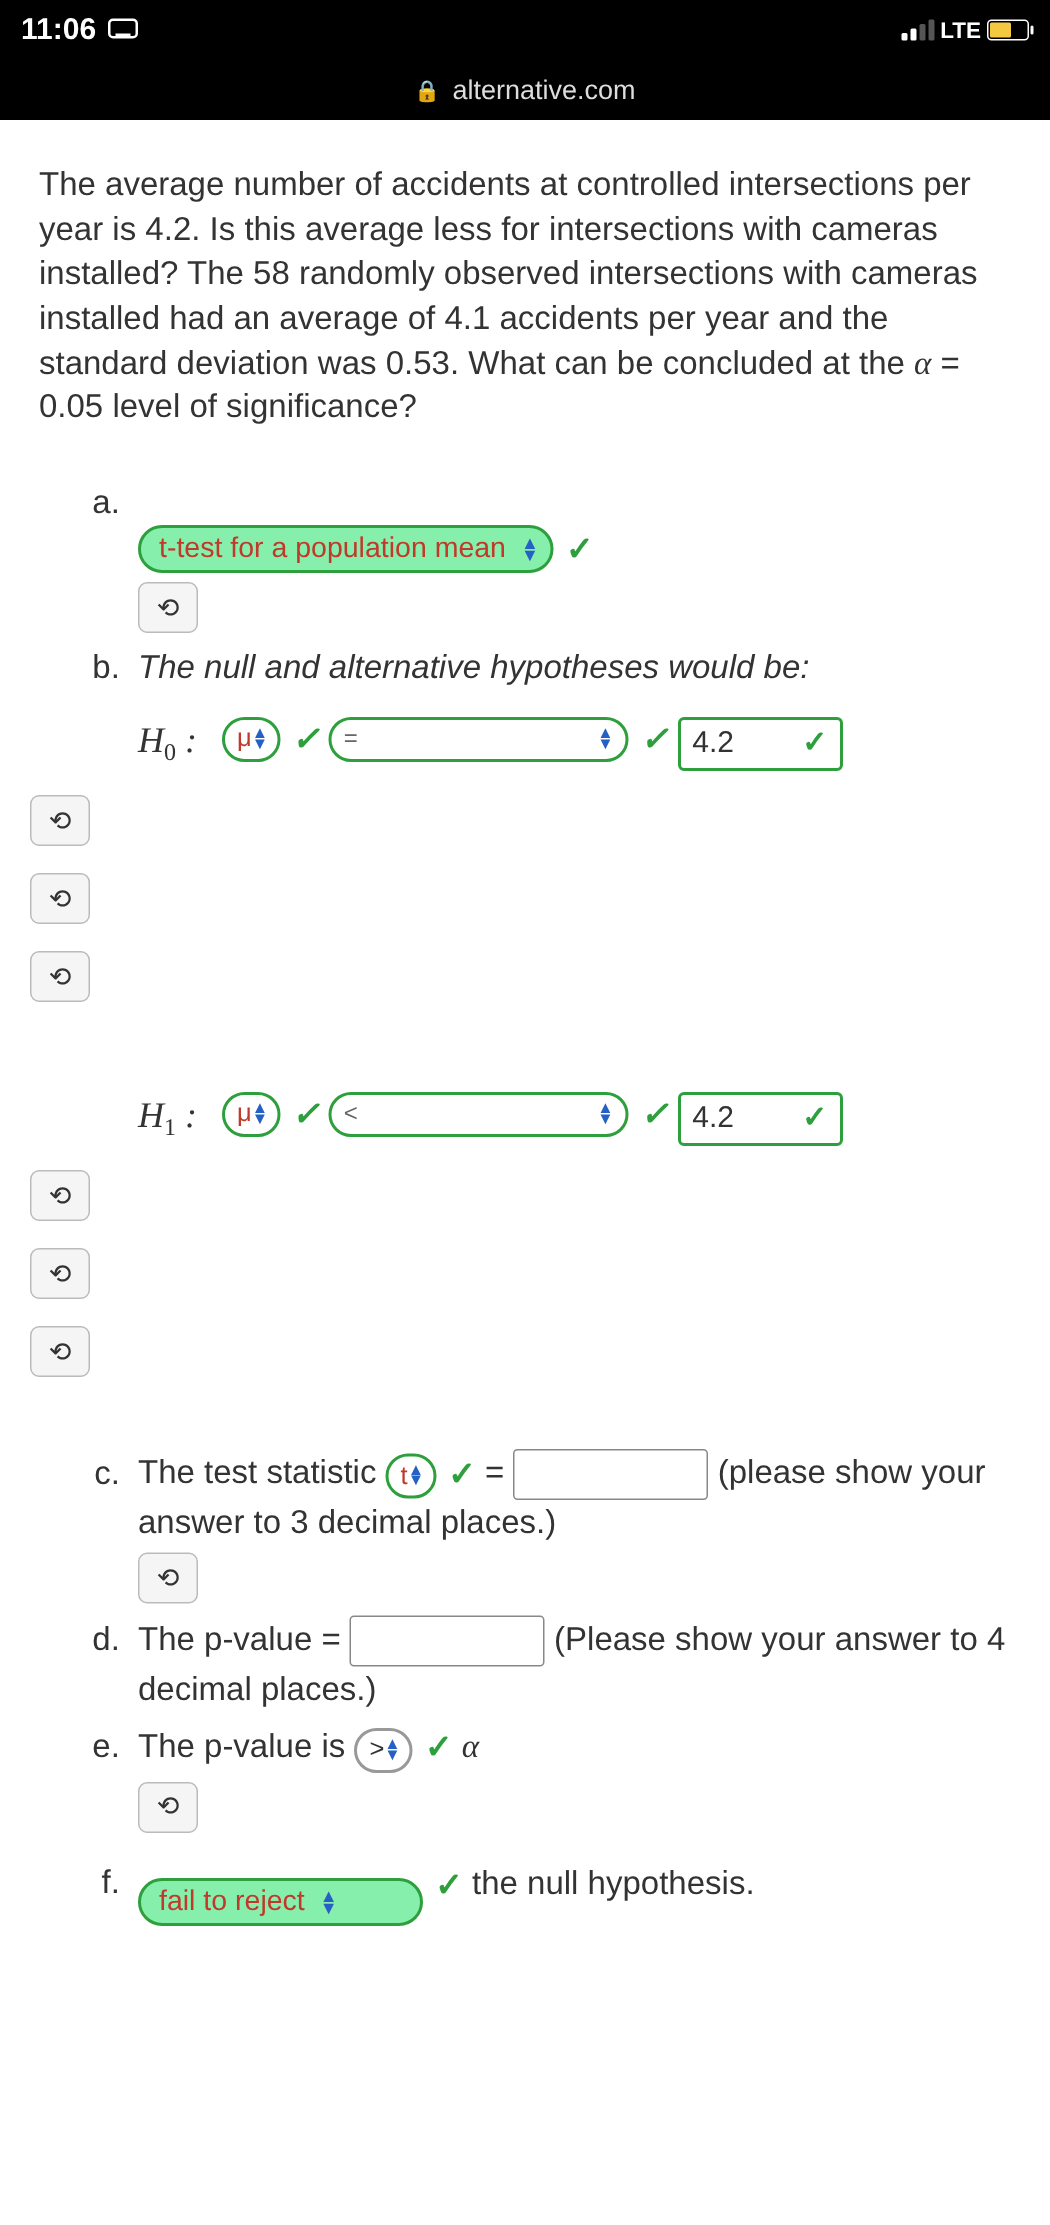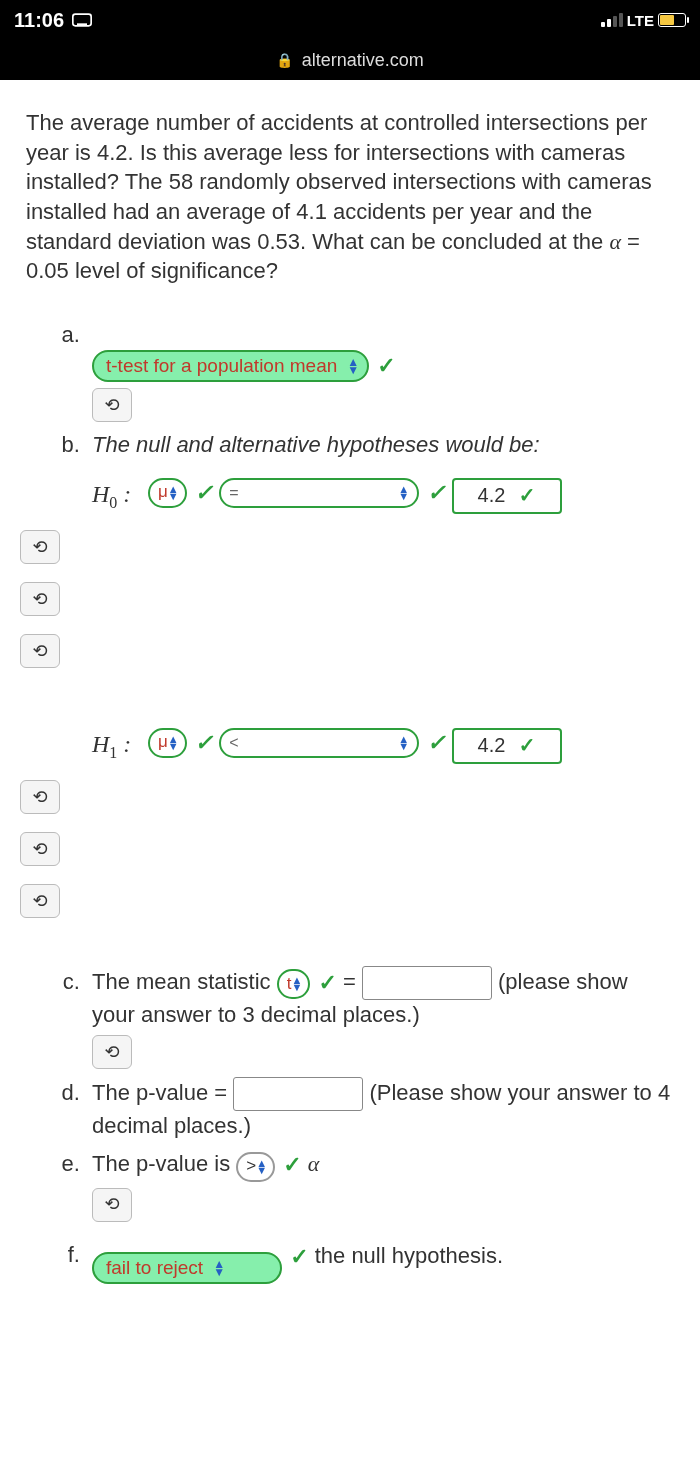--- a/index.html
+++ b/index.html
@@ -133,21 +133,21 @@
     display: flex;
     flex-direction: column;
   }
   .num-box {
     border: 2px solid #2d9f3c;
     border-radius: 4px;
     height: 36px;
     width: 110px;
     display: inline-flex;
     align-items: center;
-    padding: 0 24px;
+    padding: 0 8px;
     font-size: 20px;
     font-style: normal;
     font-family: -apple-system, sans-serif;
     color: #333;
   }
   .num-box .check-in {
     margin-left: auto;
     color: #2d9f3c;
     font-weight: bold;
     font-size: 20px;
@@ -328,21 +328,21 @@
       <div class="retry-stack">
         <span class="retry">⟲</span>
         <span class="retry">⟲</span>
         <span class="retry">⟲</span>
       </div>
 
       <div style="height:40px;"></div>
     </li>
 
     <li>
-      <span>The mean statistic </span>
+      <span>The test statistic </span>
       <span class="pill-small">
         <span>t</span>
         <span class="stepper">
             <span>▲</span>
             <span>▼</span>
           </span>
       </span>
       <span class="check">✓</span>
       <span> = </span>
       <span class="plain-box"></span>

